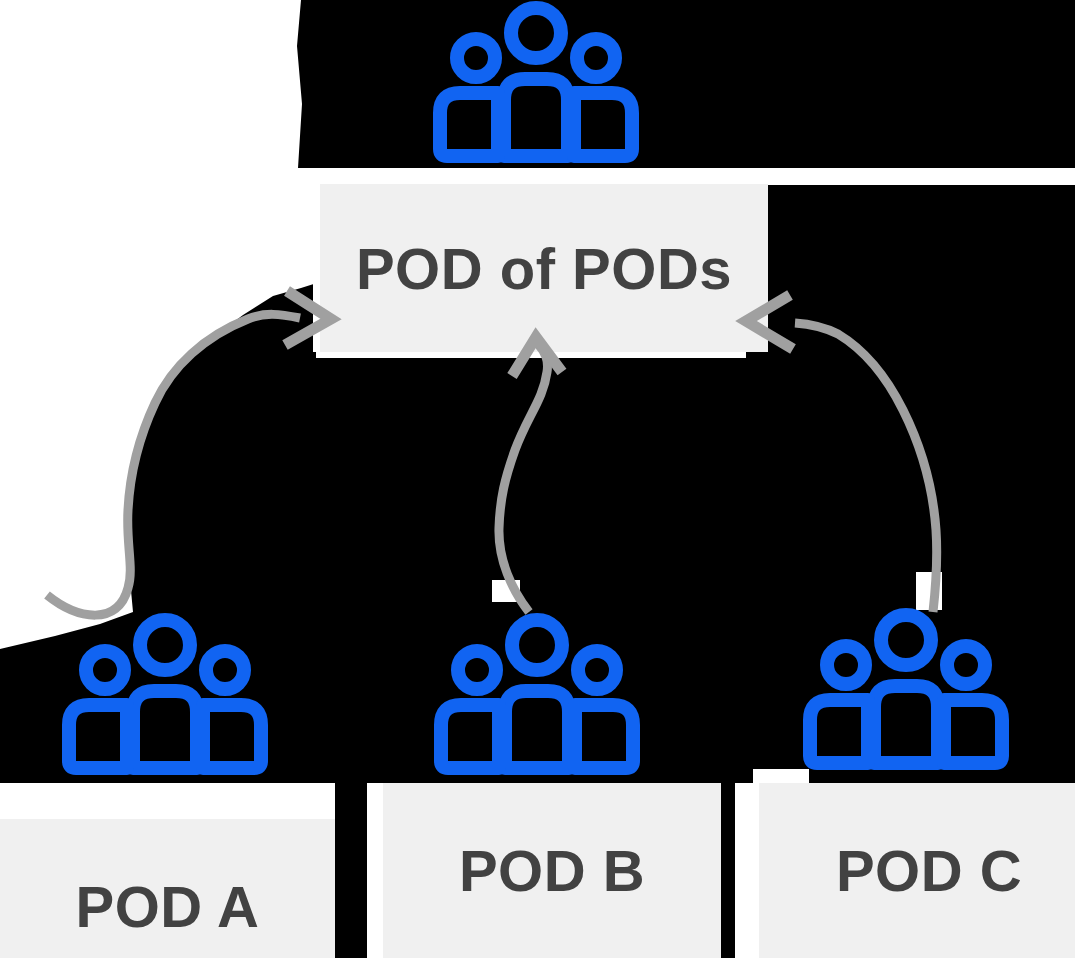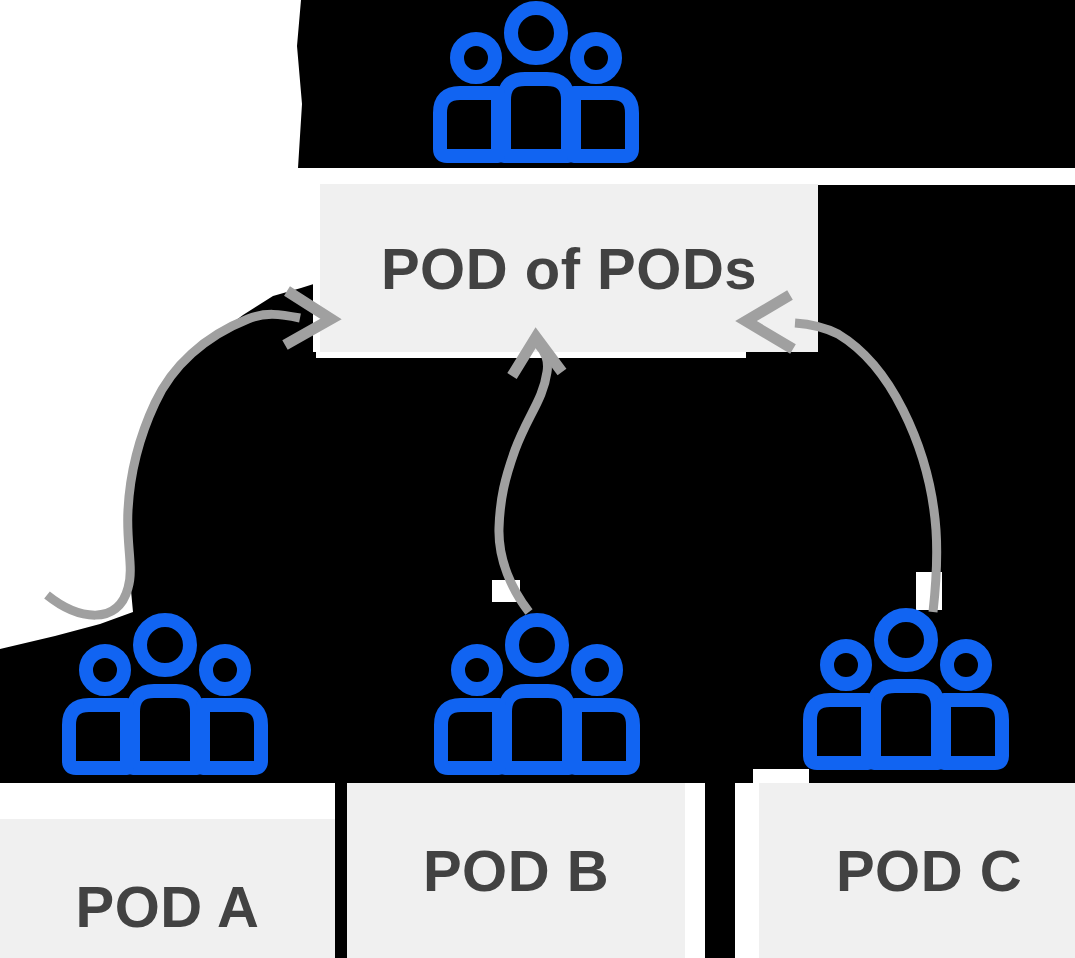--- a/index.html
+++ b/index.html
@@ -19,23 +19,23 @@
     background:#f0f0f0;
     display:flex; align-items:center; justify-content:center;
   }
   .box-label {
     font-weight:bold;
     font-size:58px;
     letter-spacing:0.5px;
     color:#424242;
     white-space:nowrap;
   }
-  .box-top    { left:320px; top:184px;  width:498px; height:168px; }
+  .box-top    { left:320px; top:184px;  width:448px; height:168px; }
   .box-pod-a  { left:0px;   top:783px;  width:335px; height:175px;margin-top:36px; }
-  .box-pod-b  { left:347px; top:783px;  width:338px; height:175px; }
+  .box-pod-b  { left:383px; top:783px;  width:338px; height:175px; }
   .box-pod-c  { left:759px; top:783px;  width:340px; height:175px; }
 </style>
 </head>
 <body>
 
 <div class="canvas">
 
   <svg class="layer bg" width="1075" height="958" viewBox="0 0 1075 958" xmlns="http://www.w3.org/2000/svg">
 
     <polygon fill="#000000" points="301,0 1075,0 1075,168 298,168 302,104 297,46"></polygon>

